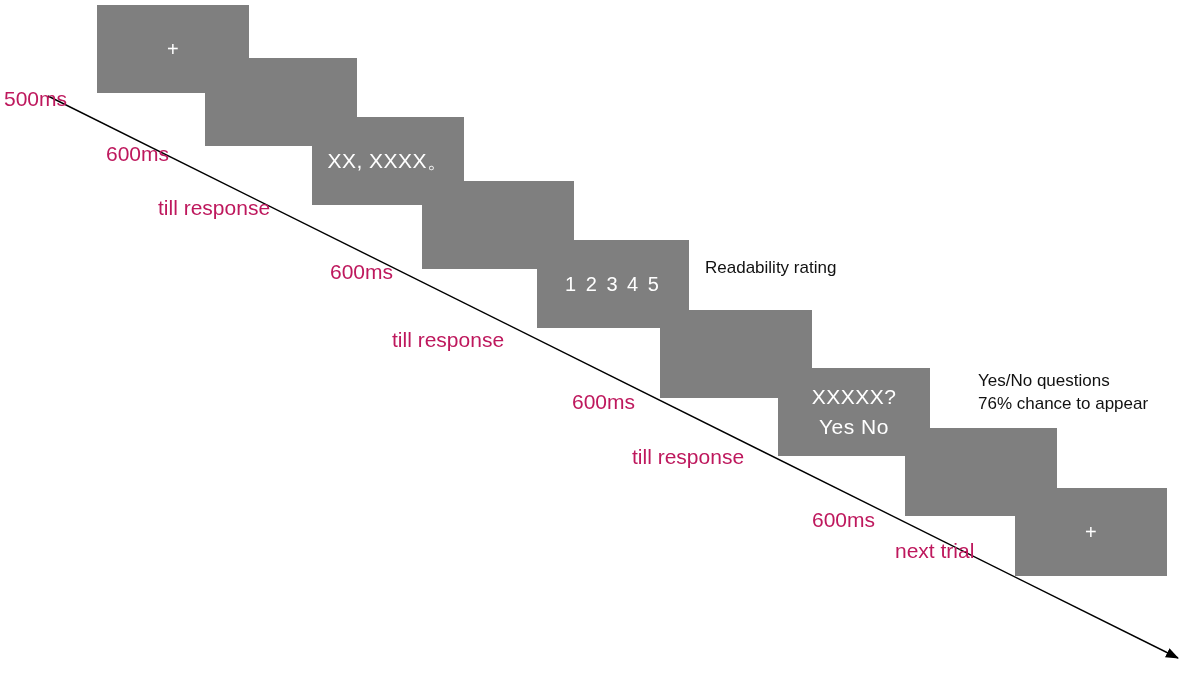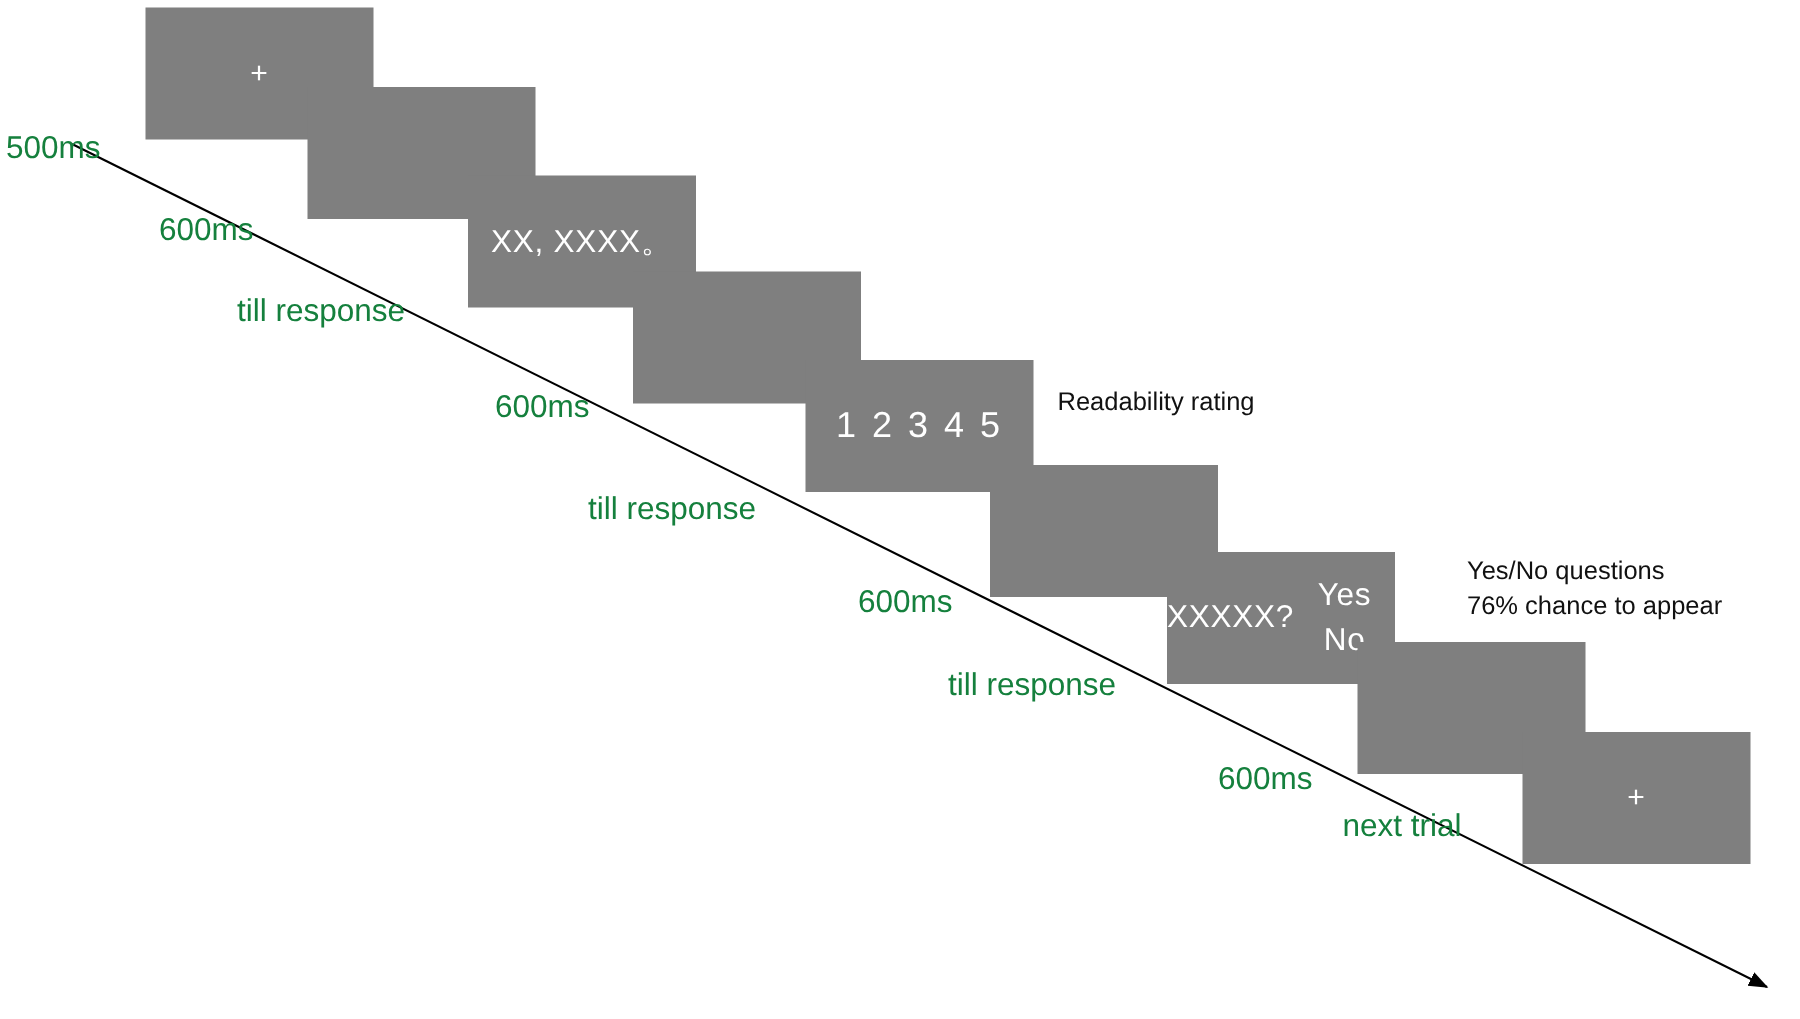--- a/index.html
+++ b/index.html
@@ -26,35 +26,36 @@
     z-index: 2;
     display: flex;
     align-items: center;
     justify-content: center;
     color: #ffffff;
     font-size: 21px;
     letter-spacing: 0.5px;
     text-align: center;
   }
   .screen.two-line {
+    flex-direction: column;
     line-height: 1.45;
     align-items: center;
   }
   .screen .fix {
     font-size: 20px;
   }
   .screen .digits {
-    font-size: 24px;
+    font-size: 20px;
     letter-spacing: 2px;
   }
   .label {
     position: absolute;
     z-index: 3;
     font-size: 21px;
-    color: #15803d;
+    color: #be185d;
     white-space: nowrap;
     line-height: 22px;
   }
   .annotation {
     position: absolute;
     z-index: 3;
     font-size: 17px;
     color: #111111;
     white-space: nowrap;
     line-height: 22px;

